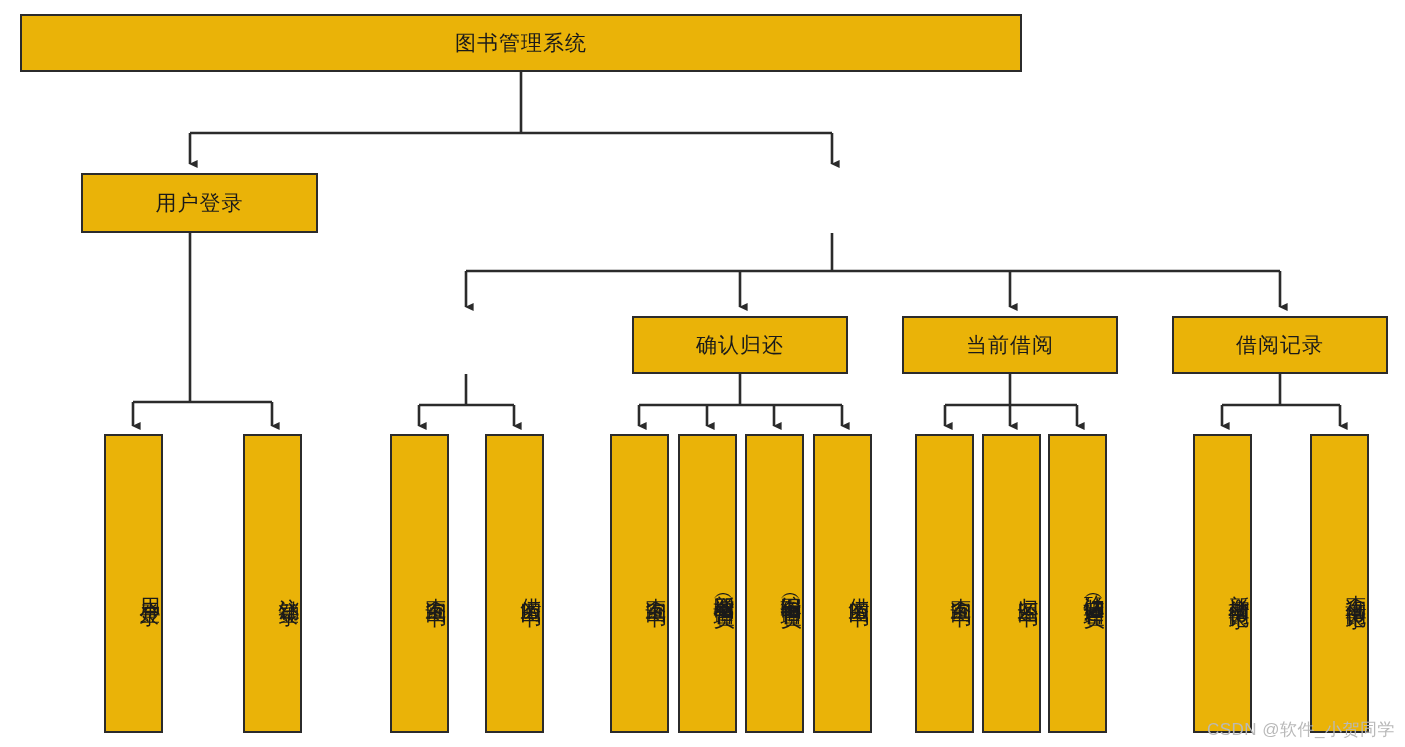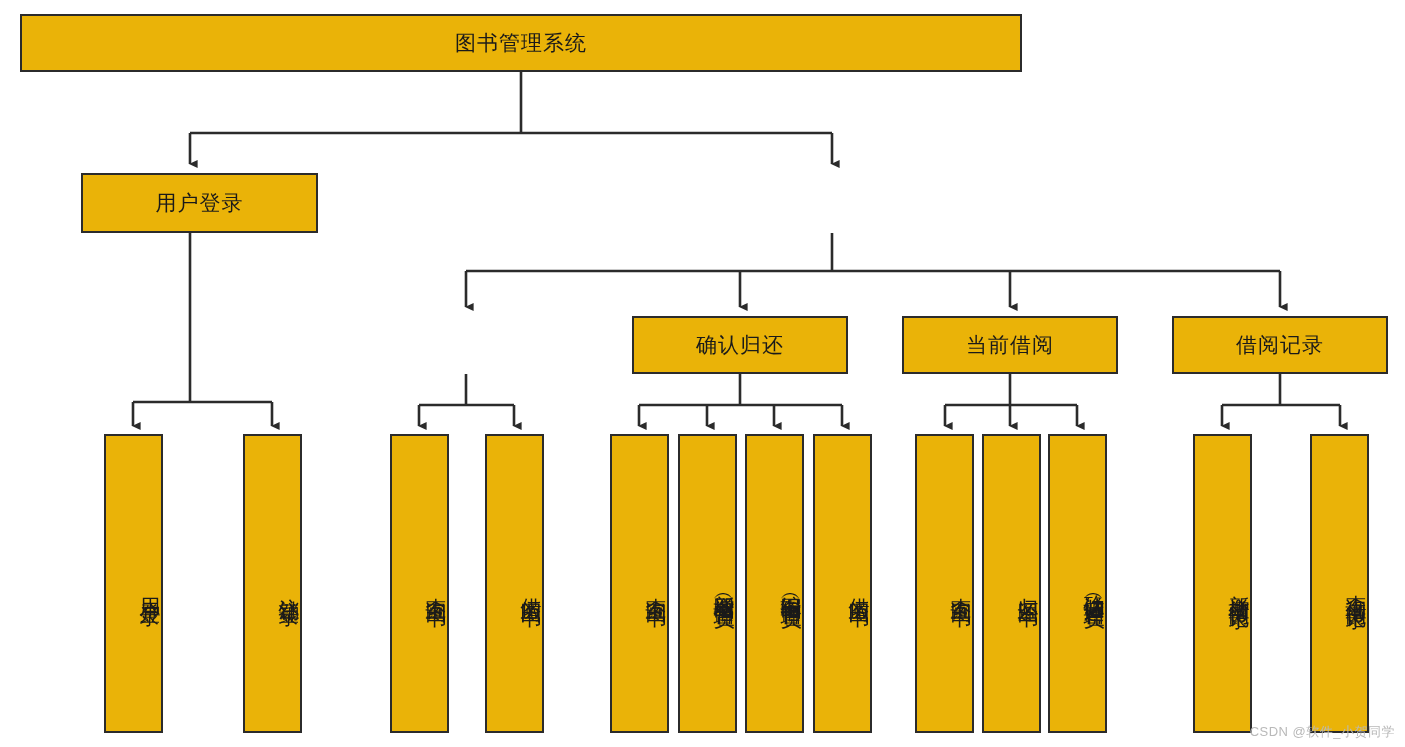--- a/index.html
+++ b/index.html
@@ -48,21 +48,21 @@
     left: 0;
     top: 0;
     width: 1405px;
     height: 747px;
     pointer-events: none;
   }
   .watermark {
     position: absolute;
     right: 10px;
     bottom: 6px;
-    font-size: 13px;
+    font-size: 17px;
     color: #b9b9b9;
     white-space: nowrap;
     letter-spacing: 0.5px;
   }
 </style>
 </head>
 <body>
 
 <div id="canvas">
 

